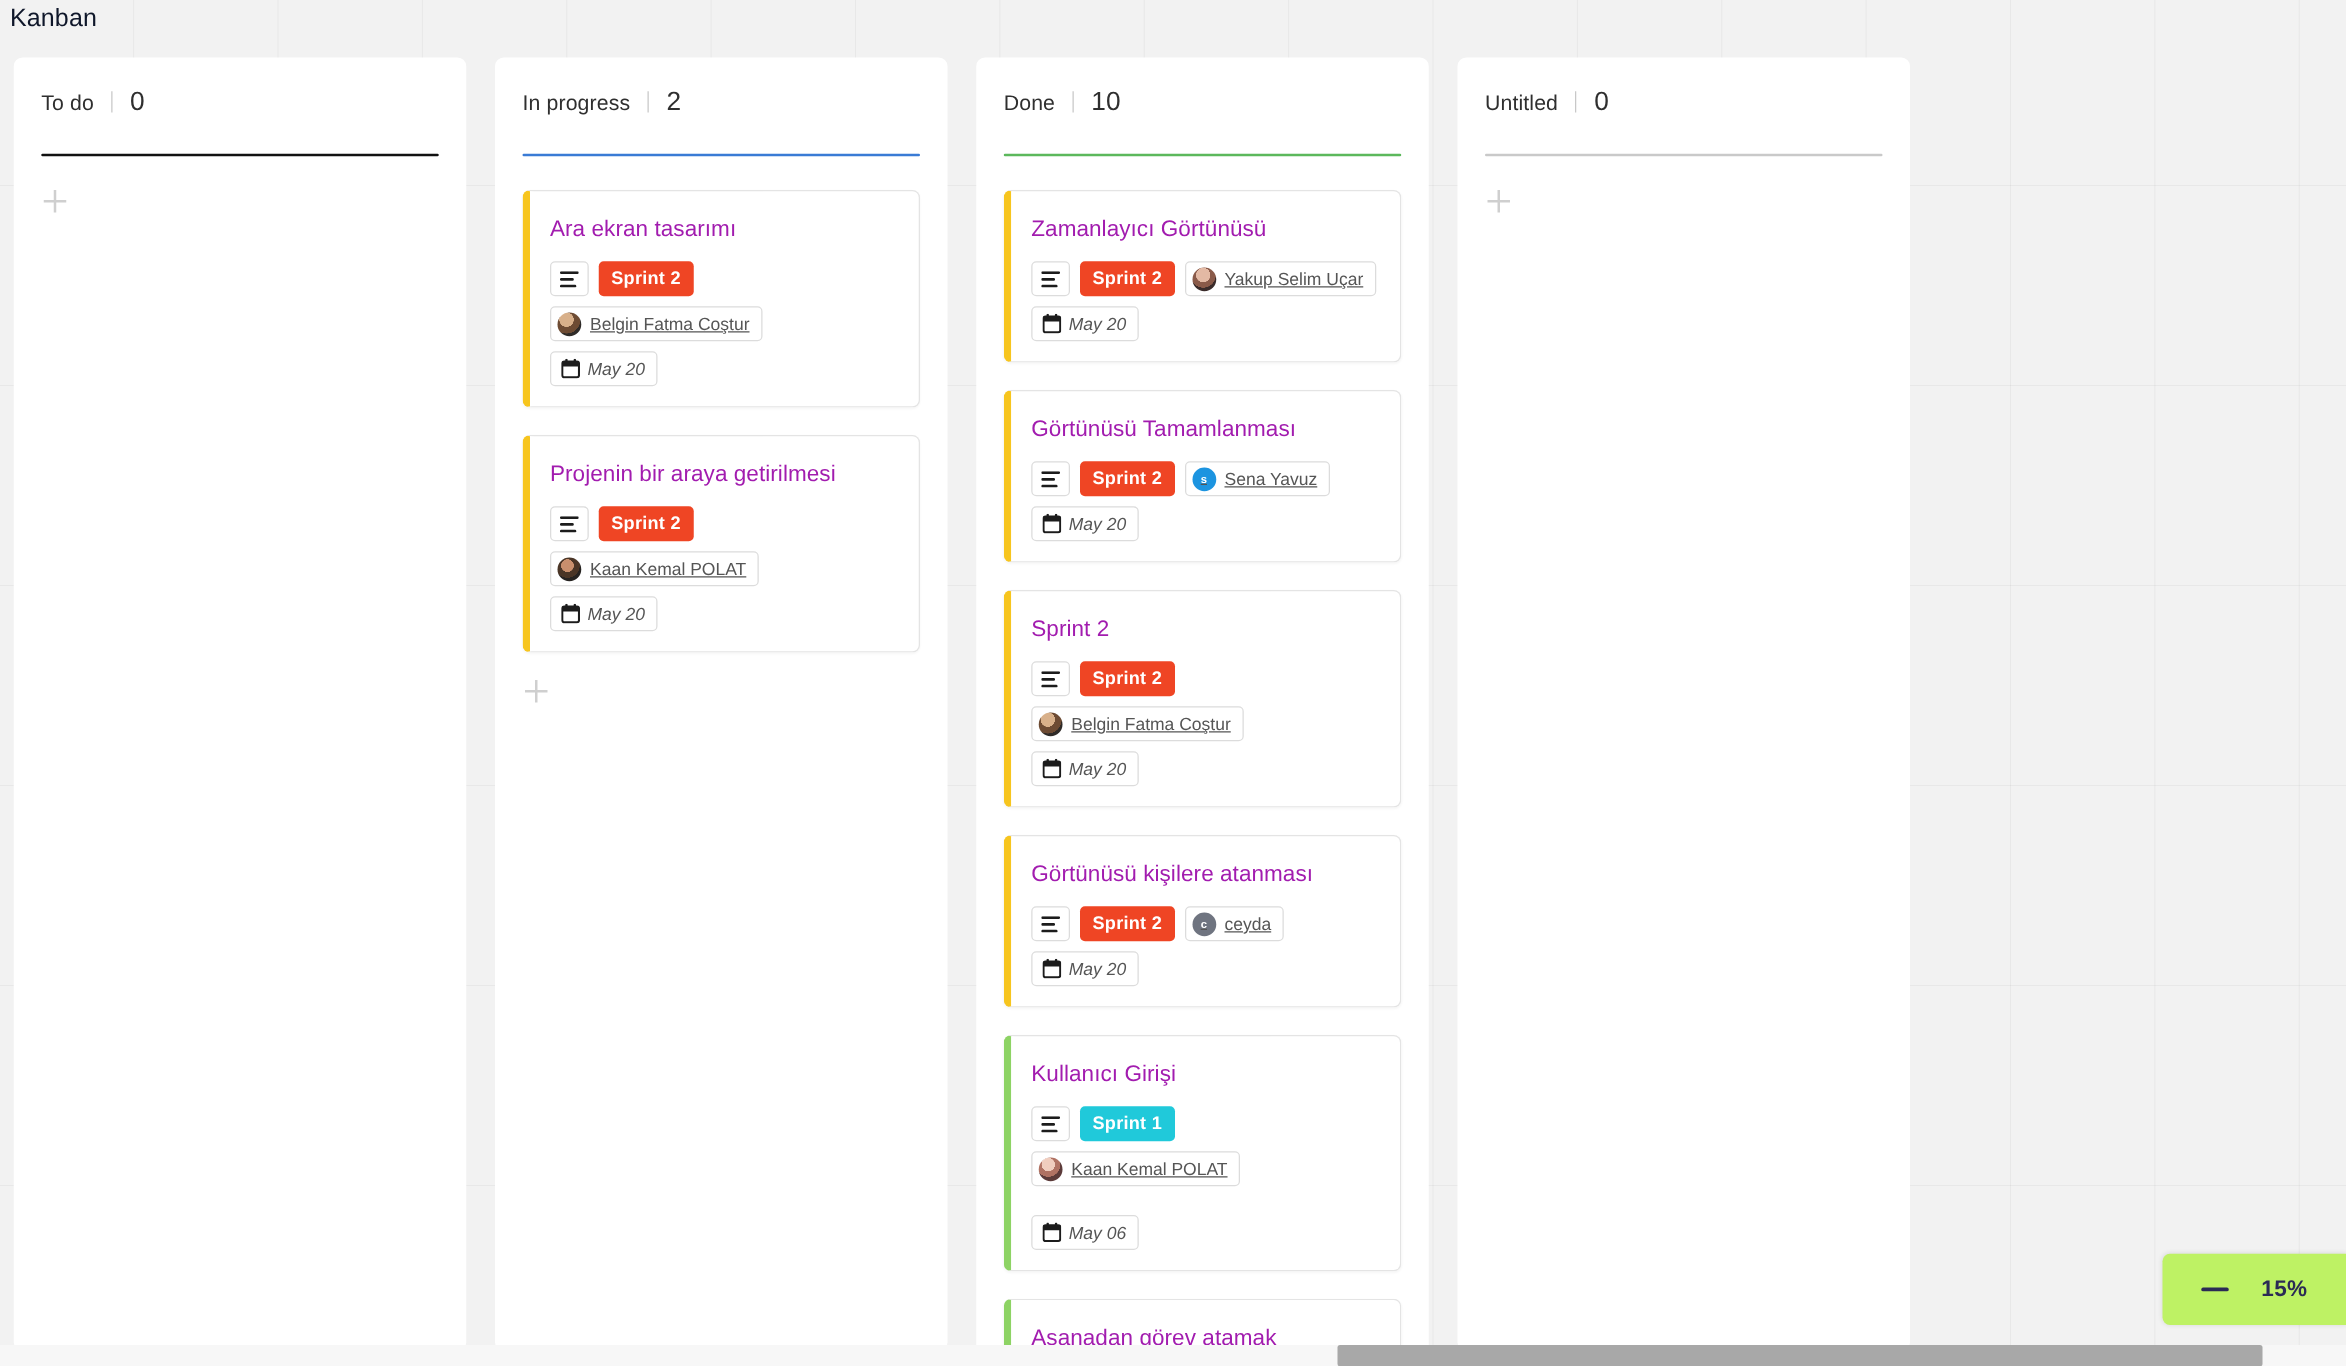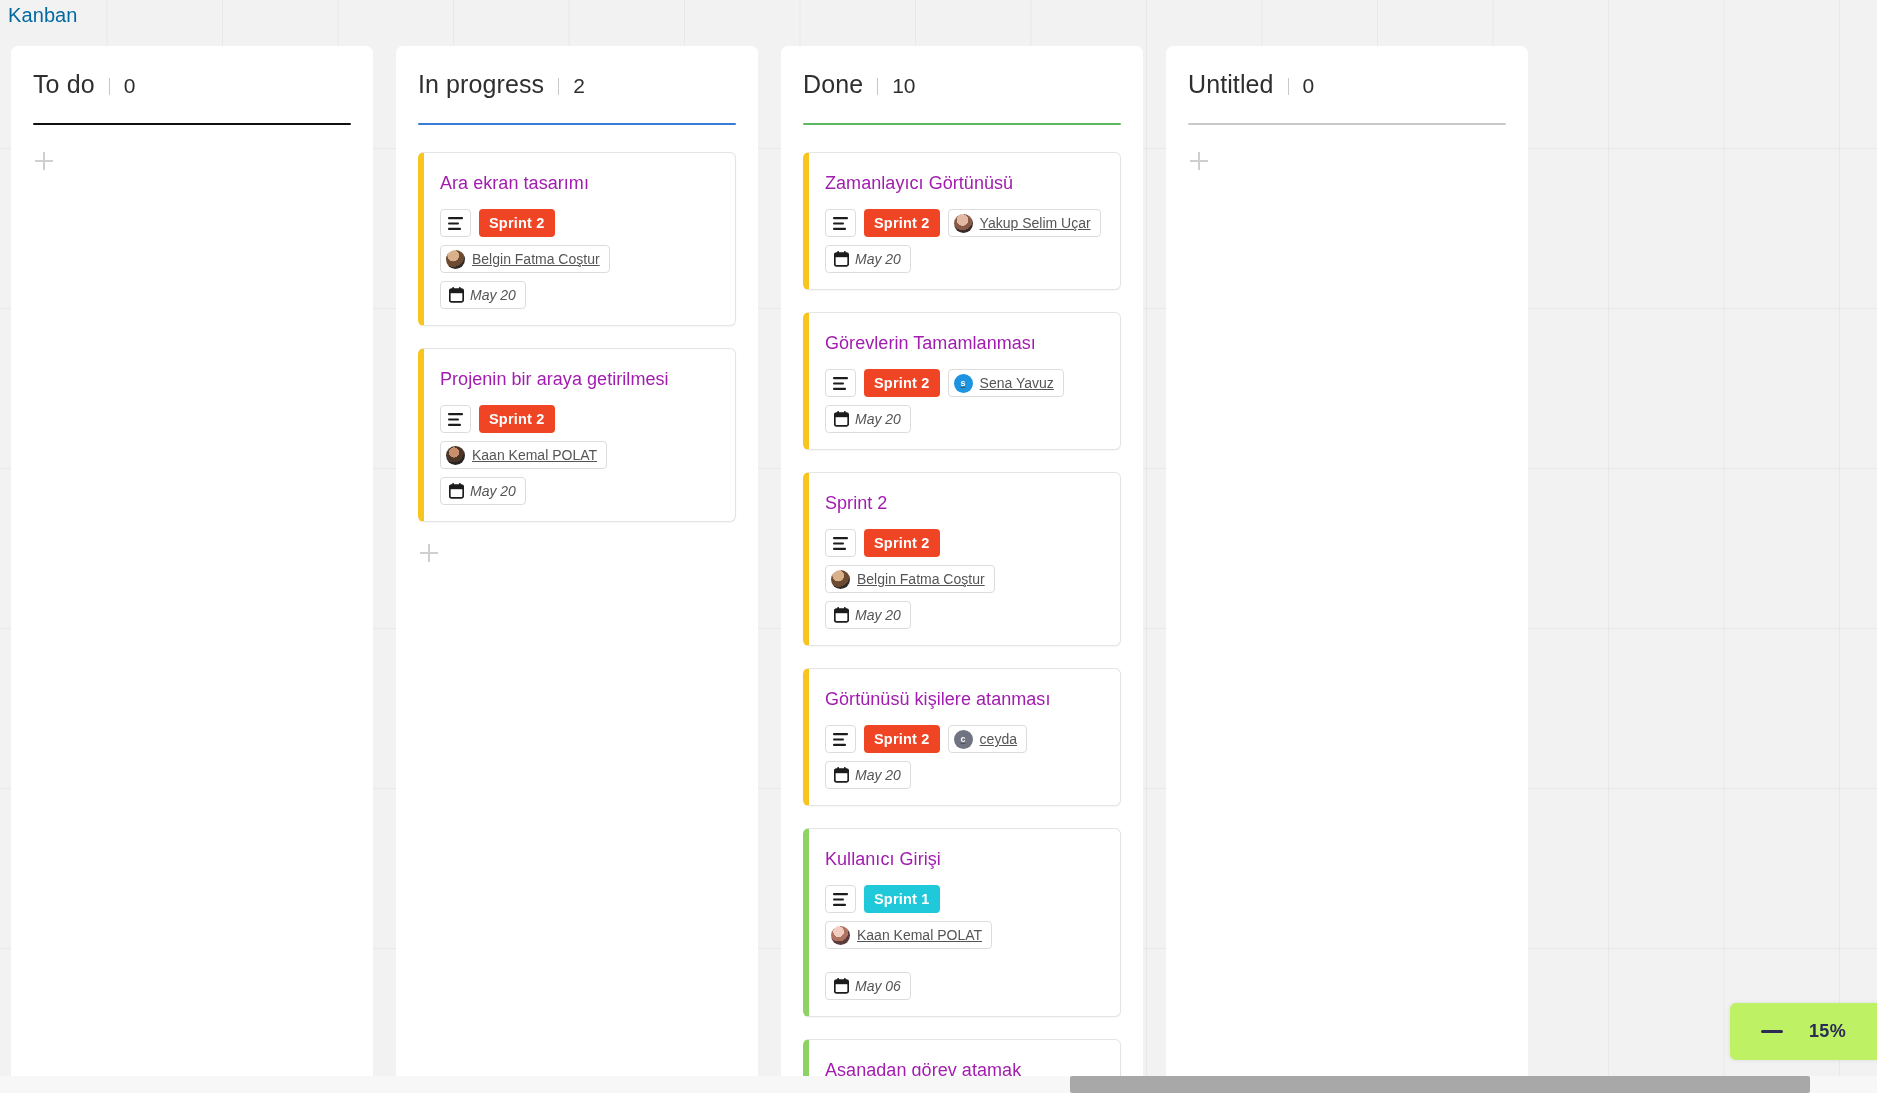--- a/index.html
+++ b/index.html
@@ -17,21 +17,21 @@
     background-size: 115.5px 160px;
     background-position: -9px -12px;
     position: relative;
   }
 
   
   #board-title {
     position: absolute;
     left: 8px; top: 2px;
     font-size: 20px;
-    color: #0369a1;
+    color: #0f172a;
     letter-spacing: 0.1px;
     line-height: 26px;
     white-space: nowrap;
   }
 
   
   #board {
     position: absolute;
     left: 0; top: 46px;
     width: 1877px; height: 1035px;
@@ -51,21 +51,21 @@
   }
   .column:first-child { margin-left: 11px; }
   .col-header {
     display: flex;
     align-items: baseline;
     padding-top: 24px;
     padding-bottom: 0;
     height: 77px;
   }
   .col-name {
-    font-size: 25px;
+    font-size: 17px;
     color: #2f2f2f;
     font-weight: 400;
     letter-spacing: 0.1px;
     white-space: nowrap;
   }
   .col-sep {
     display: inline-block;
     width: 1px;
     height: 17px;
     background: #c8c8c8;
@@ -330,21 +330,21 @@
                 <rect x="0.8" y="2.2" width="13.4" height="4.0" fill="#1c1c1c"></rect>
                 <rect x="3.2" y="0" width="1.9" height="3.4" rx="0.9" fill="#1c1c1c"></rect>
                 <rect x="9.9" y="0" width="1.9" height="3.4" rx="0.9" fill="#1c1c1c"></rect>
               </svg>
             </span>
             <span>May 20</span>
           </span>
         </div>
       </div>
       <div class="card" style="border-left-color: rgb(247, 197, 30);">
-        <div class="card-title">Görevlerin Tamamlanması</div>
+        <div class="card-title">Görtünüsü Tamamlanması</div>
         <div class="card-meta">
           <span class="chip chip-desc">
             <svg width="15" height="13" viewBox="0 0 15 13" aria-hidden="true">
               <rect x="0" y="0" width="15" height="2.2" rx="1" fill="#1c1c1c"></rect>
               <rect x="0" y="5.4" width="11" height="2.2" rx="1" fill="#1c1c1c"></rect>
               <rect x="0" y="10.8" width="13" height="2.2" rx="1" fill="#1c1c1c"></rect>
             </svg>
           </span>
           <span class="chip chip-sprint" style="background: rgb(239, 69, 36);">Sprint 2</span>
           <span class="chip chip-person">

